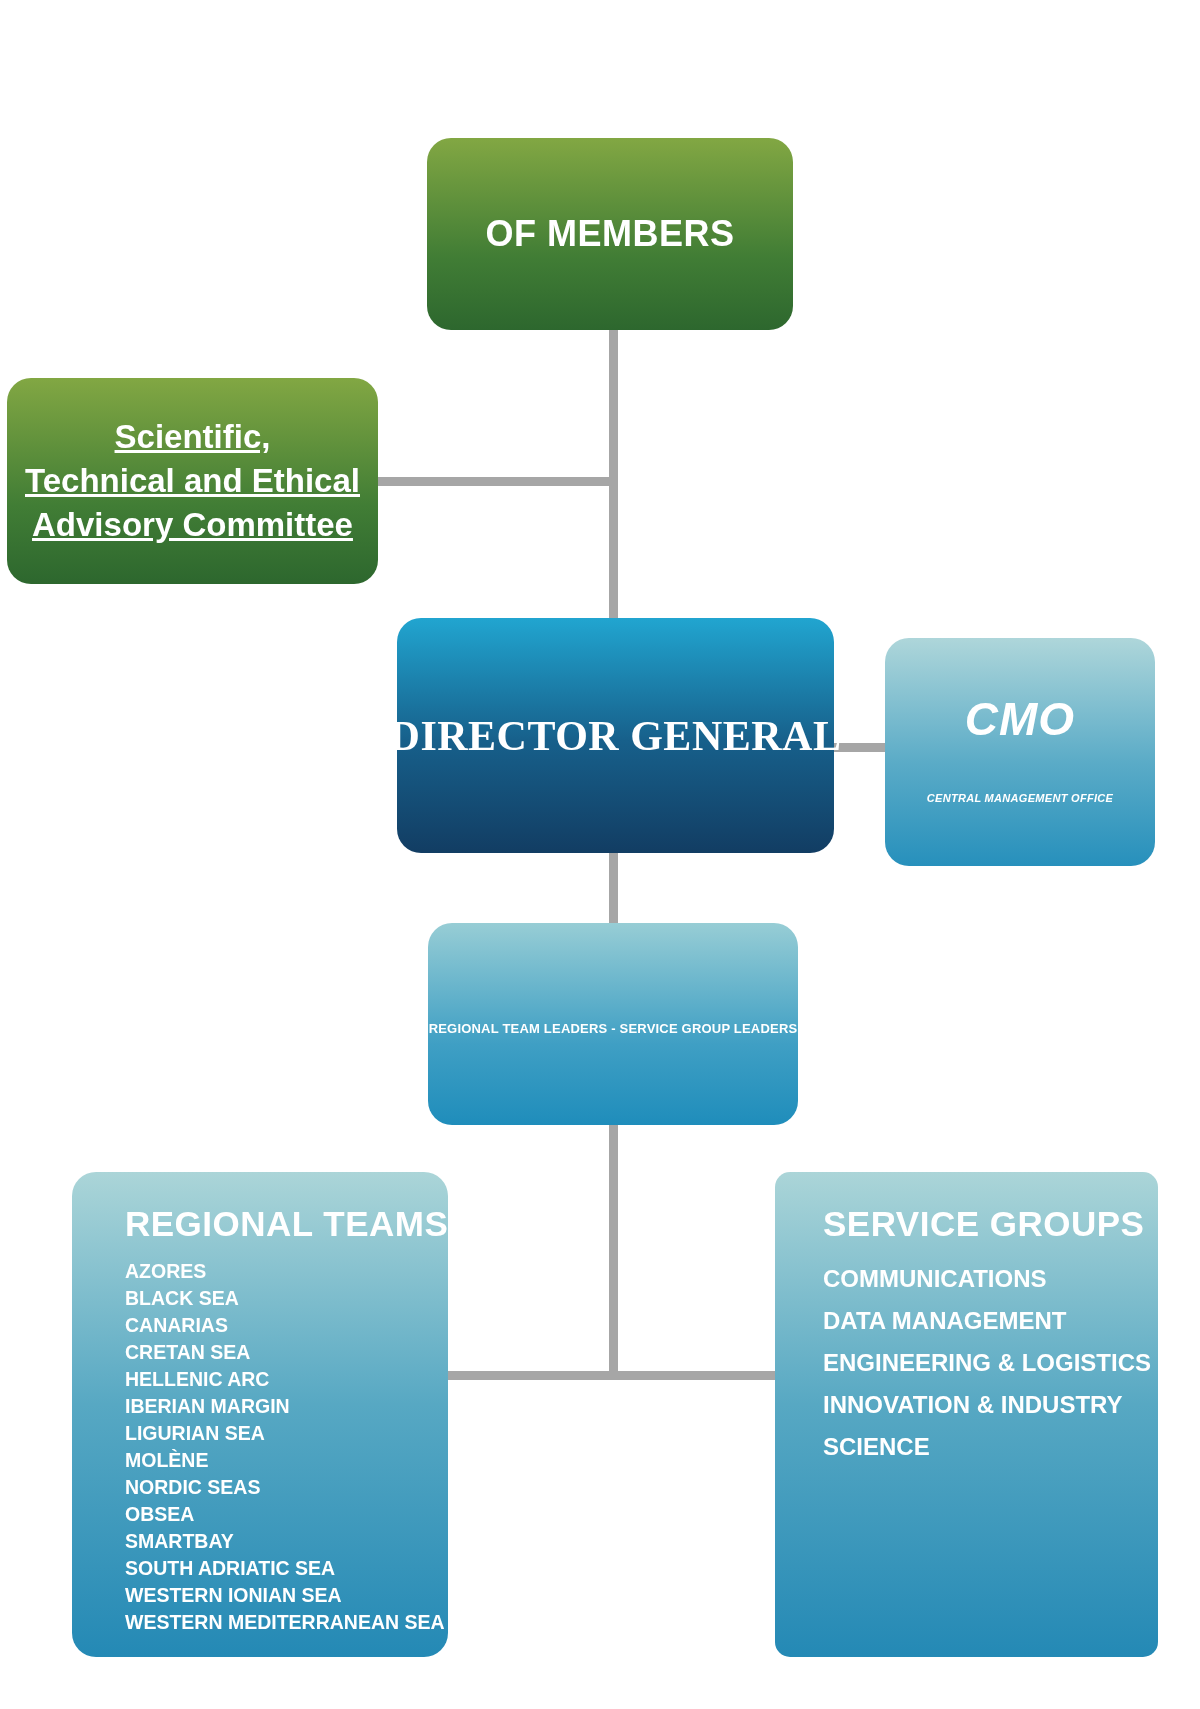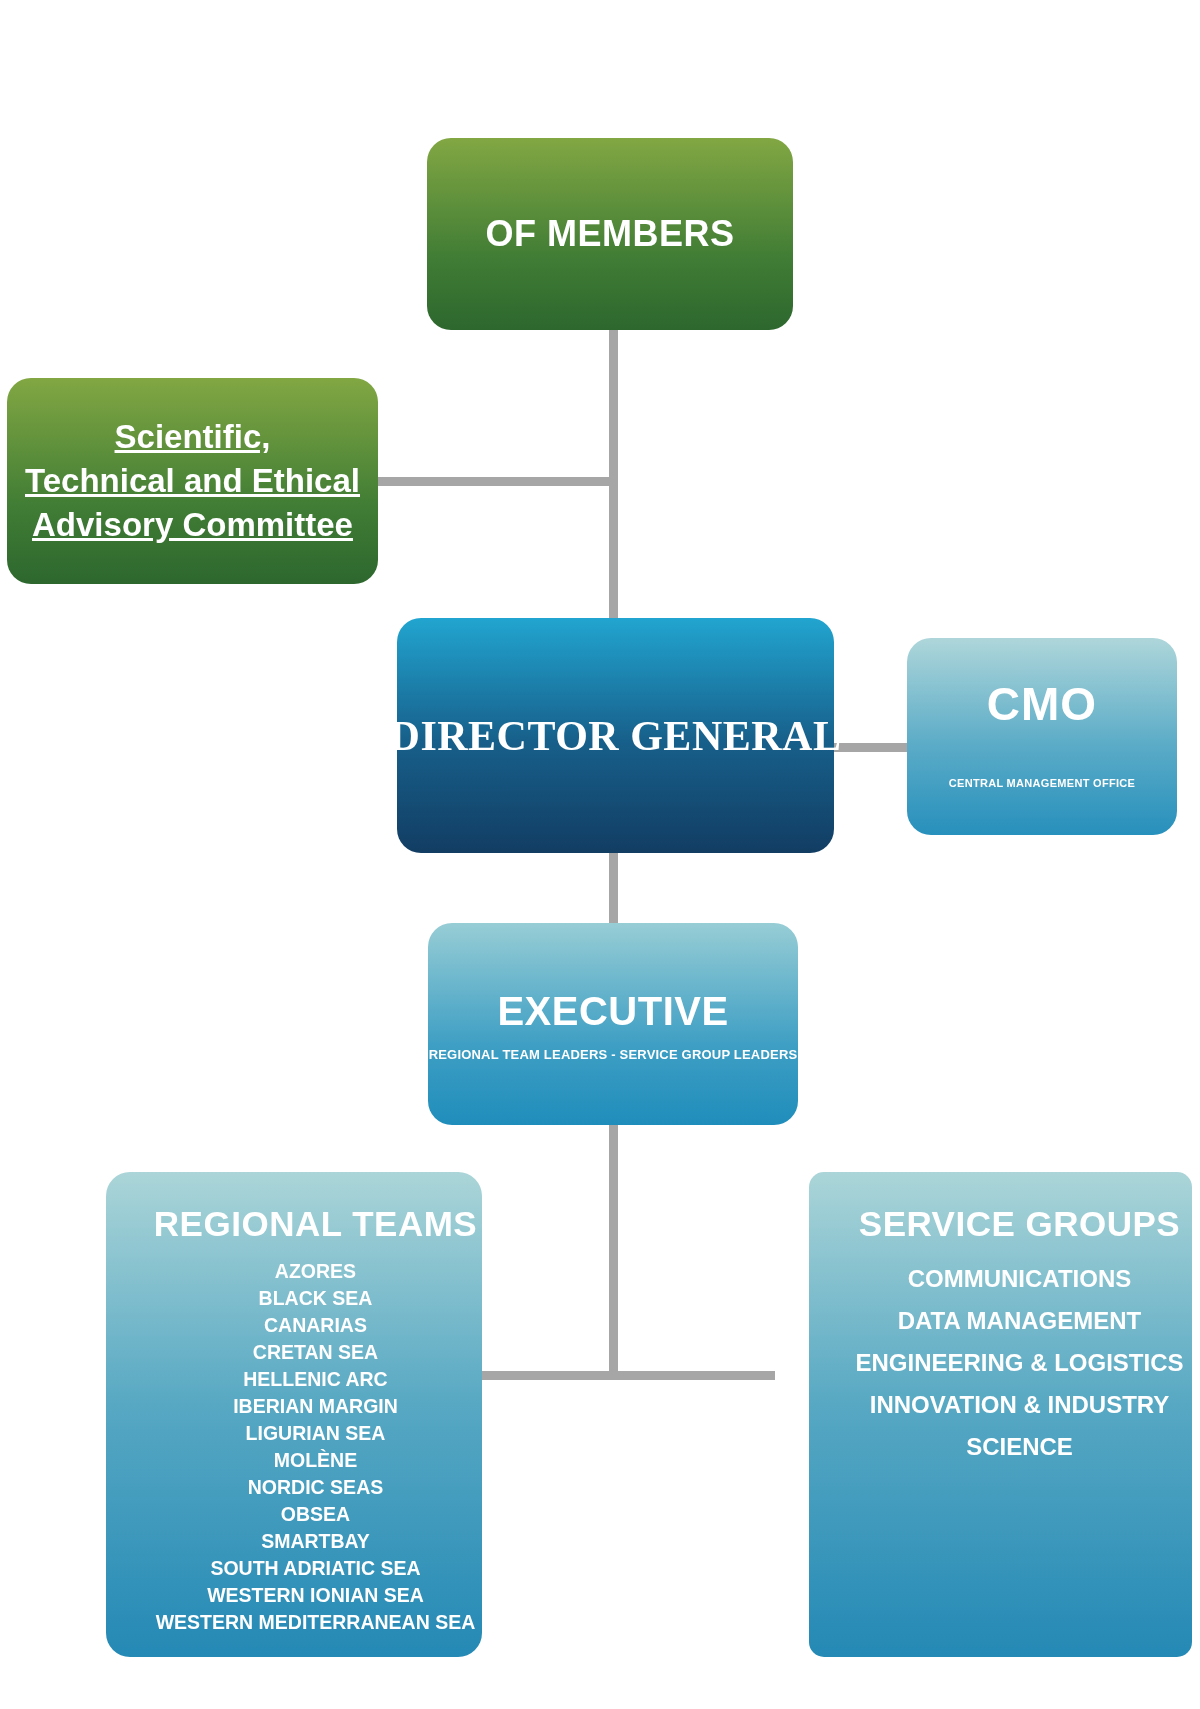--- a/index.html
+++ b/index.html
@@ -57,41 +57,41 @@
   
   .node--dg {
     left: 397px; top: 618px; width: 437px; height: 235px;
     background: linear-gradient(180deg, var(--blue-top, #21a5d0) 0%, #17608b 52%, var(--blue-bottom, #123d63) 100%);
     font-family: Liberation Serif, serif;
   }
   .node--dg .dg-title { font-size: 42px; letter-spacing: 0.5px; white-space: nowrap; }
 
   
   .node--cmo {
-    left: 907px; top: 638px; width: 270px; height: 197px;
+    left: 885px; top: 638px; width: 270px; height: 228px;
     background: linear-gradient(180deg, var(--teal-pale, #aed6da) 0%, #5aabc7 55%, var(--teal-mid, #2790bc) 100%);
+    font-style: italic;
   }
   .node--cmo .cmo-title { font-size: 46px; line-height: 48px; letter-spacing: 1px; }
   .node--cmo .cmo-sub { font-size: 11px; line-height: 22px; letter-spacing: 0.3px; white-space: nowrap; margin-top: 44px; }
 
   
   .node--exec {
     left: 428px; top: 923px; width: 370px; height: 202px;
     background: linear-gradient(180deg, var(--exec-top, #97cdd5) 0%, #3f9fc4 60%, var(--exec-bottom, #1f8dbb) 100%);
   }
   .node--exec .big-line { font-size: 40px; line-height: 52px; letter-spacing: 0.5px; white-space: nowrap; }
   .node--exec .exec-sub { font-size: 13px; line-height: 18px; margin-top: 9px; letter-spacing: 0.2px; white-space: nowrap; }
 
   
   .node--group {
     justify-content: flex-start;
-    align-items: center;
+    align-items: flex-start;
     text-align: left;
     background: linear-gradient(180deg, var(--group-top, #abd5d8) 0%, #57a8c3 48%, var(--group-bottom, #2489b5) 100%);
-    margin-left: 34px;
   }
   .node--regional { left: 72px; top: 1172px; width: 376px; height: 485px; padding: 30px 10px 0 53px; }
   .node--service  { left: 775px; top: 1172px; width: 383px; height: 485px; padding: 30px 10px 0 48px; border-radius: 15px; }
   .group-title { font-size: 35px; line-height: 44px; letter-spacing: 0.5px; margin-bottom: 12px; white-space: nowrap; }
   .node--regional .item { font-size: 19.5px; line-height: 27px; white-space: nowrap; }
   .node--service .item { font-size: 24px; line-height: 42px; white-space: nowrap; }
 </style>
 </head>
 <body>
 
@@ -117,21 +117,20 @@
   <div class="node node--dg">
     <div class="dg-title">DIRECTOR GENERAL</div>
   </div>
 
   <div class="node node--cmo">
     <div class="cmo-title">CMO</div>
     <div class="cmo-sub">CENTRAL MANAGEMENT OFFICE</div>
   </div>
 
   <div class="node node--exec">
-    <div class="big-line">EXECUTIVE</div>
     <div class="exec-sub">REGIONAL TEAM LEADERS - SERVICE GROUP LEADERS</div>
   </div>
 
   <div class="node node--group node--regional">
     <div class="group-title">REGIONAL TEAMS</div>
     <div class="item">AZORES</div>
     <div class="item">BLACK SEA</div>
     <div class="item">CANARIAS</div>
     <div class="item">CRETAN SEA</div>
     <div class="item">HELLENIC ARC</div>

